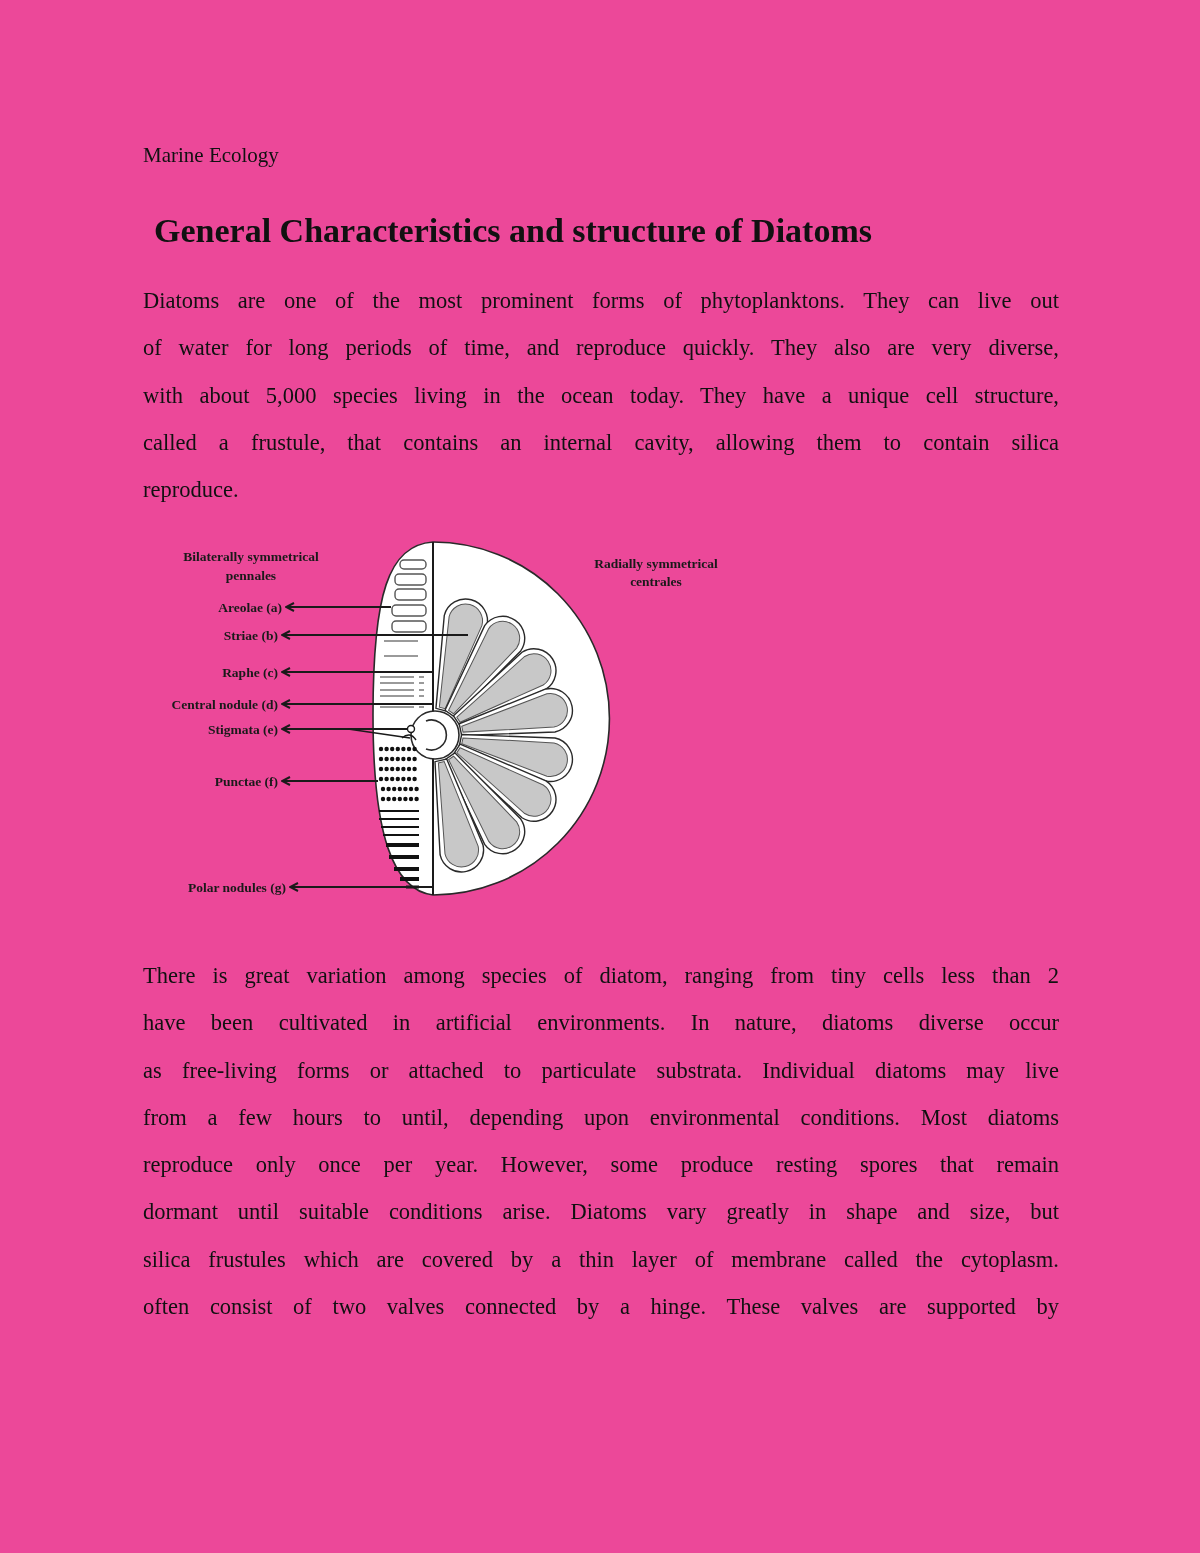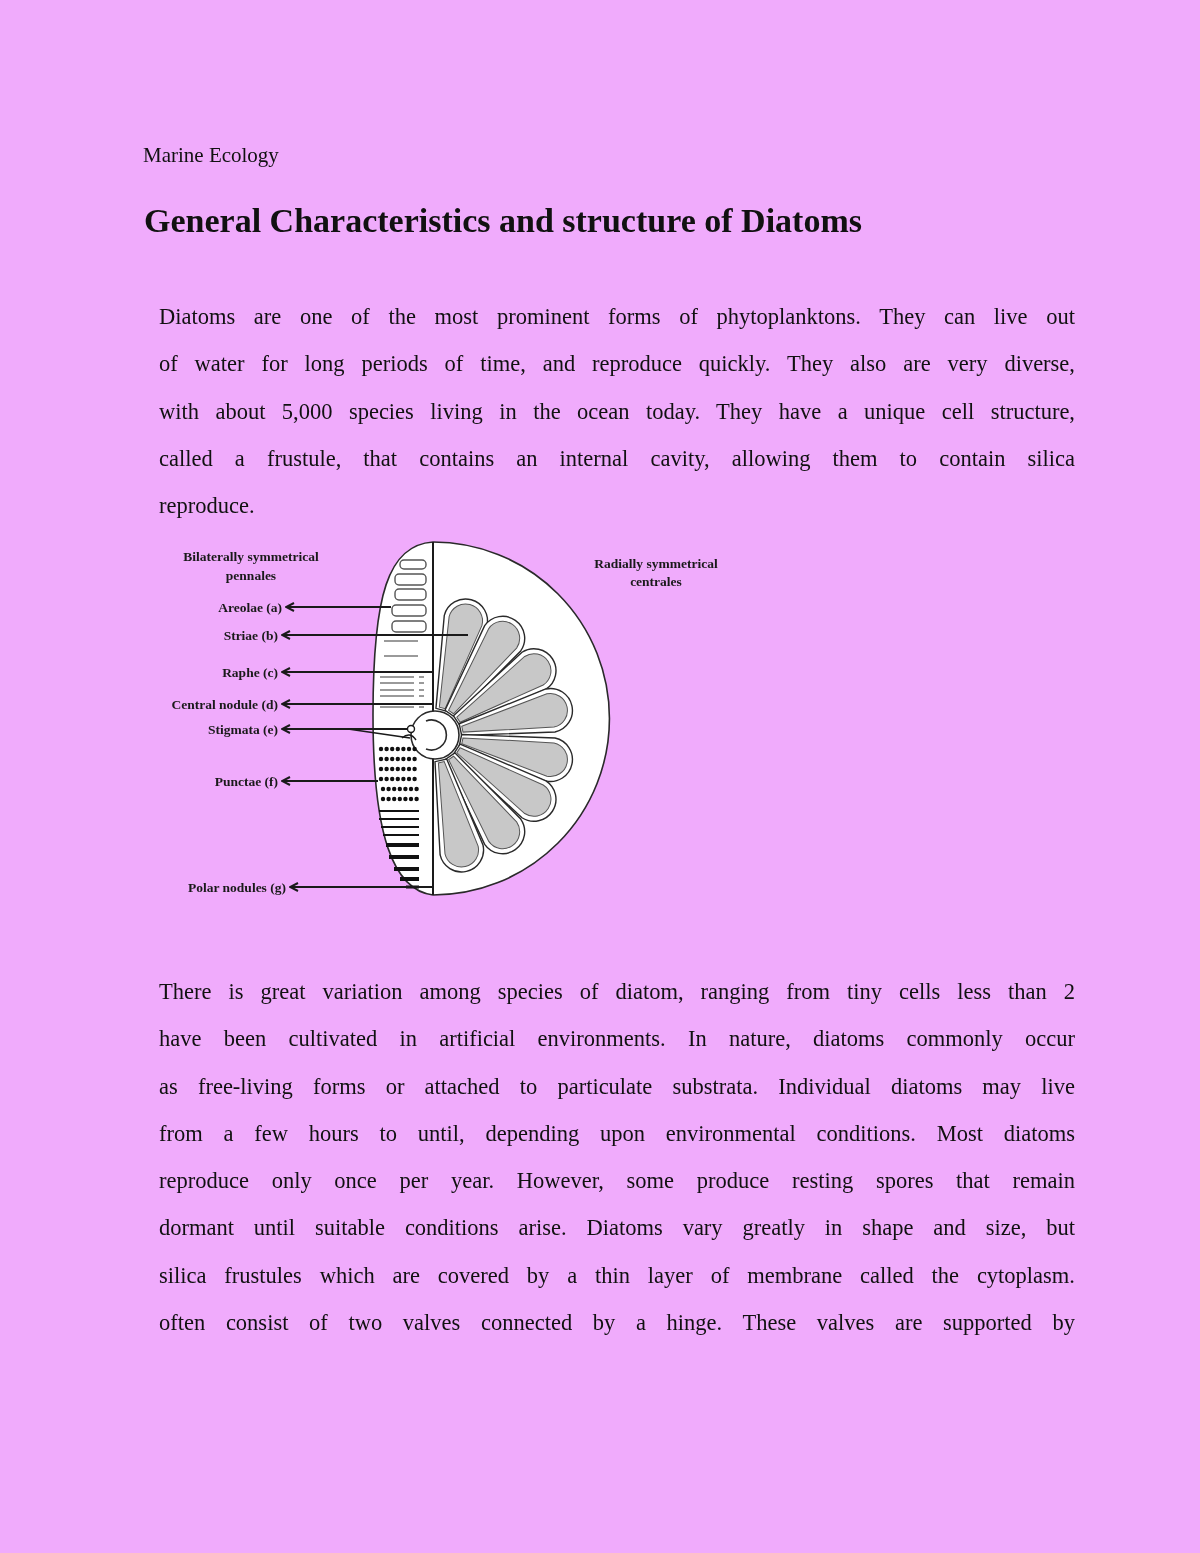--- a/index.html
+++ b/index.html
@@ -1,21 +1,21 @@
 <!DOCTYPE html>
 <html><head>
 <meta charset="utf-8">
 <style>
   html, body { margin: 0; padding: 0; background: #ffffff; }
   body { width: 1200px; height: 1553px; position: relative; overflow: hidden;
          font-family: "Liberation Serif", "DejaVu Serif", serif; color: #111; }
-  .page { position: absolute; left: 0; top: 0; width: 1200px; height: 1553px; background: #f0abfc; }
+  .page { position: absolute; left: 0; top: 0; width: 1200px; height: 1553px; background: #ec4899; }
   .header-line { position: absolute; left: 143px; top: 143px; font-size: 21px; letter-spacing: 0px; }
-  .title { position: absolute; left: 142px; top: 200px; font-size: 34px; font-weight: bold; margin: 2px; white-space: nowrap; }
-  .para { position: absolute; left: 143px; width: 916px; font-size: 22.5px; line-height: 47.3px; margin: 16px; }
+  .title { position: absolute; left: 142px; top: 200px; font-size: 34px; font-weight: bold; margin: 12px; white-space: nowrap; }
+  .para { position: absolute; left: 143px; width: 916px; font-size: 22.5px; line-height: 47.3px; margin: 0; }
   .para .ln { display: block; text-align: justify; text-align-last: justify; white-space: nowrap; height: 47.3px; }
   .para .ln.last { text-align-last: left; }
   .p1 { top: 277px; }
   .p2 { top: 952px; }
   .figure { position: absolute; left: 148px; top: 535px; width: 600px; height: 390px; }
   .figure svg { width: 600px; height: 390px; display: block; }
   .lbl { font-family: "Liberation Serif", "DejaVu Serif", serif; font-weight: bold; font-size: 13.5px; fill: #1a1a1a; }
 </style>
 </head>
 <body>
@@ -208,21 +208,21 @@
       </g>
       <g>
         <text class="lbl" x="138" y="357" text-anchor="end">Polar nodules (g)</text>
         <line x1="142" y1="352" x2="284" y2="352" stroke="#1a1a1a" stroke-width="2" marker-start="url(#arrowhead)"></line>
       </g>
     </svg>
   </div>
 
   <div class="para p2">
     <span class="ln">There is great variation among species of diatom, ranging from tiny cells less than 2</span>
-    <span class="ln">have been cultivated in artificial environments. In nature, diatoms commonly occur</span>
+    <span class="ln">have been cultivated in artificial environments. In nature, diatoms diverse occur</span>
     <span class="ln">as free-living forms or attached to particulate substrata. Individual diatoms may live</span>
     <span class="ln">from a few hours to until, depending upon environmental conditions. Most diatoms</span>
     <span class="ln">reproduce only once per year. However, some produce resting spores that remain</span>
     <span class="ln">dormant until suitable conditions arise. Diatoms vary greatly in shape and size, but</span>
     <span class="ln">silica frustules which are covered by a thin layer of membrane called the cytoplasm.</span>
     <span class="ln">often consist of two valves connected by a hinge. These valves are supported by</span>
   </div>
 
 </div>
 

